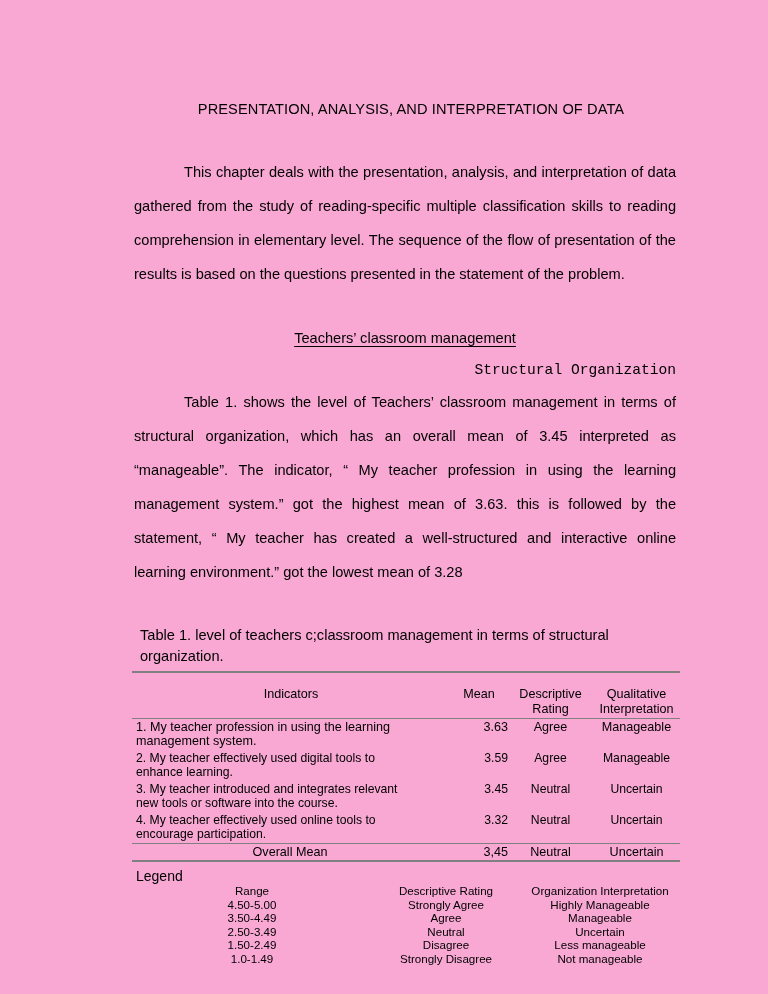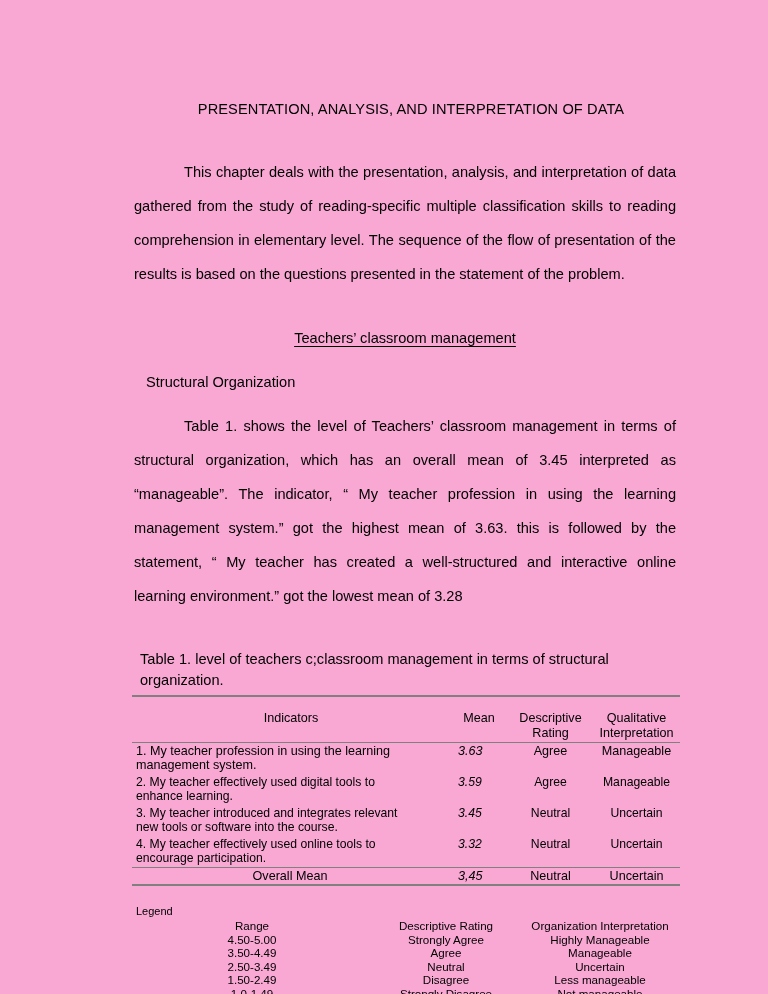--- a/index.html
+++ b/index.html
@@ -57,22 +57,23 @@
     line-height: 34px;
     margin: 30px 0 0 0;
   }
   .section-heading span {
     text-decoration: underline;
     text-underline-offset: 3px;
   }
   .sub-heading {
     font-size: 14.6px;
     line-height: 30px;
-    margin: 12px;
-    text-align: left;
+    margin: 0;
+    text-align: right;
+    font-family: Liberation Mono, monospace;
   }
 
   .spacer-lg { height: 36px; }
   .spacer-md { height: 24px; }
 
   
   .table-caption {
     font-size: 14.6px;
     line-height: 21px;
     text-align: justify;
@@ -117,21 +118,21 @@
     padding-top: 1px;
     padding-bottom: 1px;
   }
   .data-table td.ind-cell {
     text-align: justify;
     text-justify: inter-word;
     padding-left: 4px;
     padding-right: 6px;
   }
   .data-table td.ind-cell .ln2 { display: block; text-align: left; }
-  .data-table td.num-cell  { text-align: left; padding-left: 8px; font-style: italic; }
+  .data-table td.num-cell  { text-align: right; padding-left: 8px; }
   .data-table td.desc-cell { text-align: center; }
   .data-table td.qual-cell { text-align: center; }
 
   
   .data-table tr.row-first td { font-size: 12.6px; }
 
   .data-table tr.overall td {
     font-size: 12.6px;
     padding-top: 1px;
     padding-bottom: 1px;
@@ -141,24 +142,24 @@
     text-indent: 0;
     margin-top: 35px;
   }
 
   
   .legend-wrap {
     width: 548px;
     margin-left: -2px;
   }
   .legend-title {
-    font-size: 11px;
+    font-size: 14px;
     line-height: 16px;
     padding-left: 4px;
-    padding-top: 17px;
+    padding-top: 6px;
   }
   table.legend-table {
     width: 548px;
     border-collapse: collapse;
     table-layout: fixed;
   }
   table.legend-table col.l-a { width: 240px; }
   table.legend-table col.l-b { width: 148px; }
   table.legend-table col.l-c { width: 160px; }
   .legend-table td {

